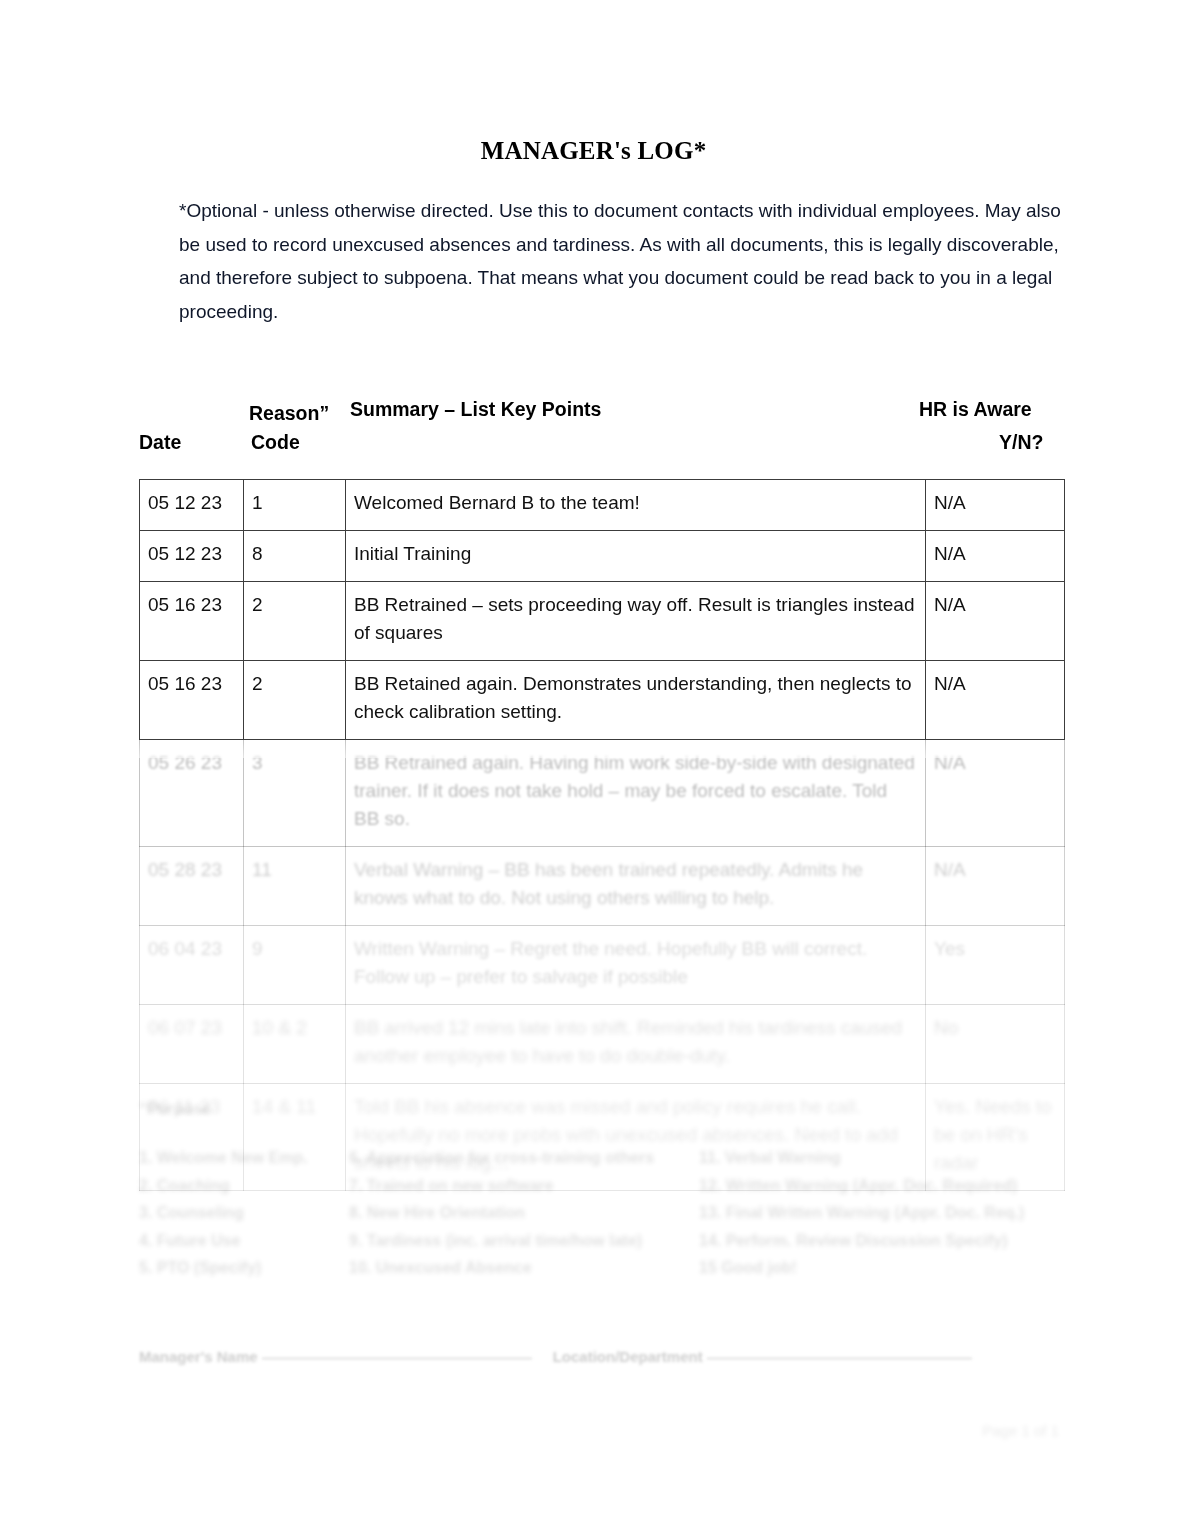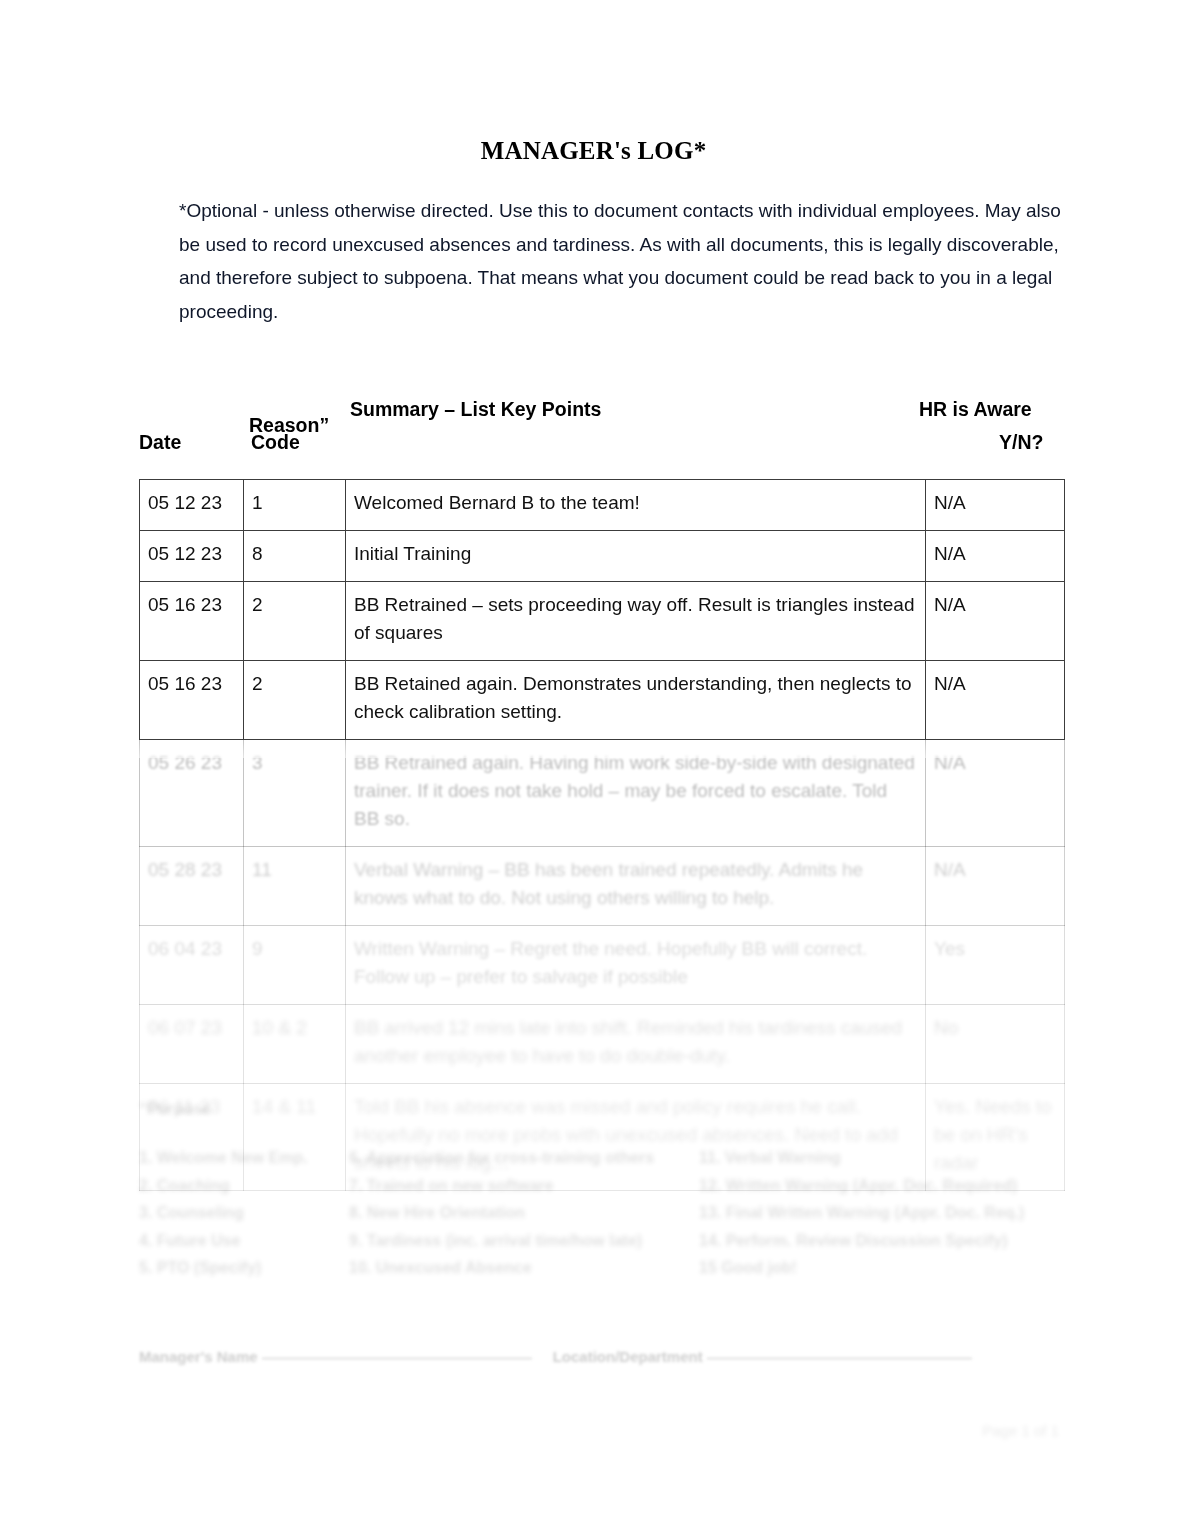--- a/index.html
+++ b/index.html
@@ -74,21 +74,21 @@
   
   .col-heads {
     position: absolute;
     left: 139px; top: 398px;
     width: 925px;
     height: 64px;
     font-size: 19.5px;
     font-weight: bold;
   }
   .ch { position: absolute; white-space: nowrap; }
-  .ch-reason { left: 110px;  top: 16px; }
+  .ch-reason { left: 110px;  top: 4px; }
   .ch-code   { left: 112px;  top: 33px; }
   .ch-date   { left: 0px;    top: 33px; }
   .ch-sum    { left: 211px;  top: 0px; }
   .ch-hr     { left: 780px;  top: 0px; }
   .ch-yn     { left: 852px;  top: 33px; margin-left: 8px; }
 
   
   .log-table {
     position: absolute;
     left: 139px; top: 479px;

